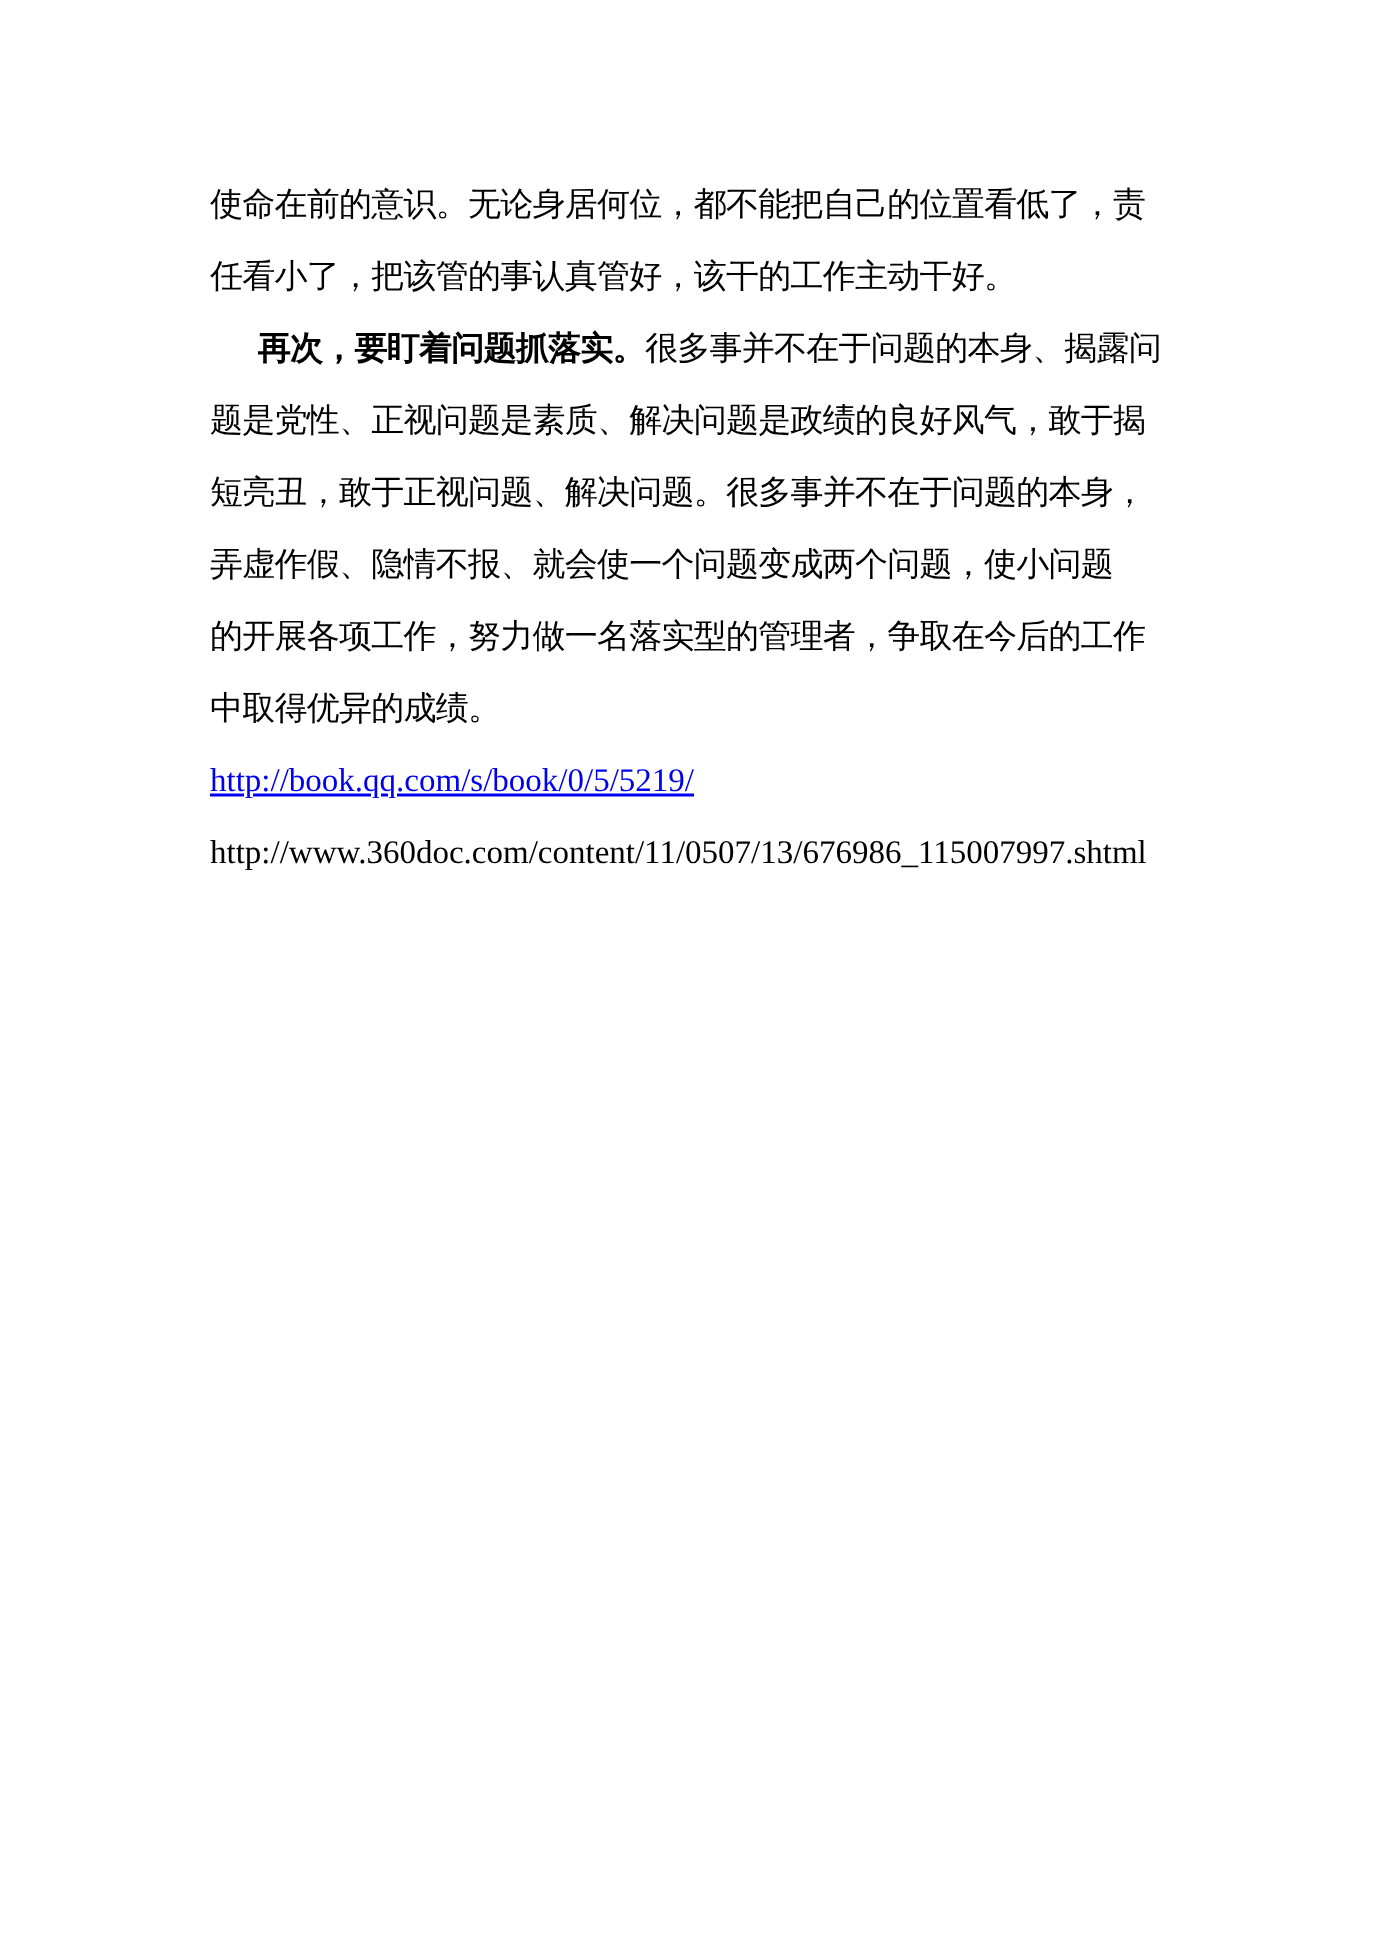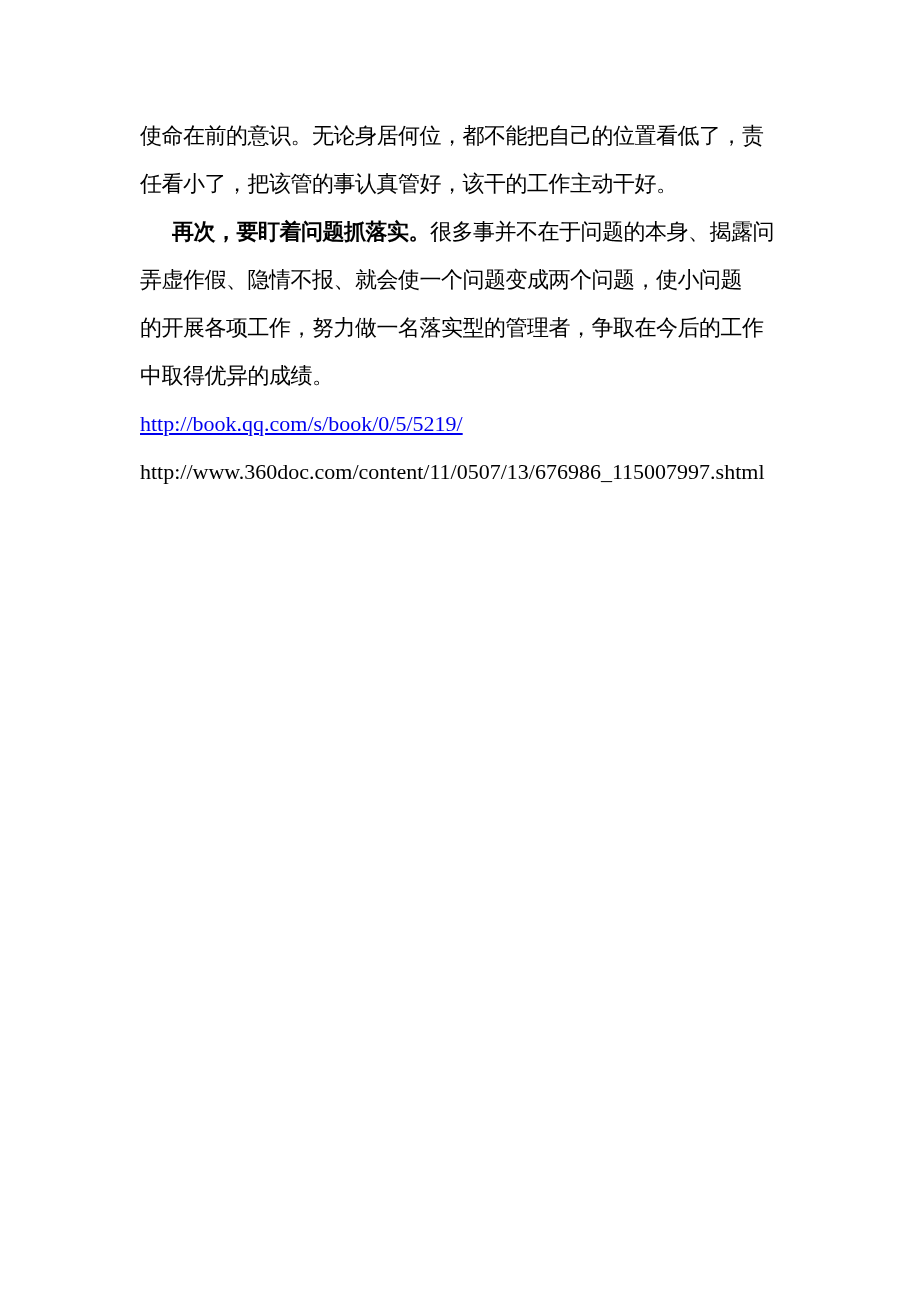--- a/index.html
+++ b/index.html
@@ -57,20 +57,22 @@
 
 <div class="page">
   <div class="content">
 
     <div class="line">使命在前的意识。无论身居何位，都不能把自己的位置看低了，责</div>
     <div class="line">任看小了，把该管的事认真管好，该干的工作主动干好。</div>
 
     <div class="line indent">
       <span class="lead-bold">再次，要盯着问题抓落实。</span><span>很多事并不在于问题的本身、揭露问</span>
     </div>
+    <div class="line">题是党性、正视问题是素质、解决问题是政绩的良好风气，敢于揭</div>
+    <div class="line">短亮丑，敢于正视问题、解决问题。很多事并不在于问题的本身，</div>
     <div class="line">弄虚作假、隐情不报、就会使一个问题变成两个问题，使小问题</div>
 
     <div class="line">的开展各项工作，努力做一名落实型的管理者，争取在今后的工作</div>
     <div class="line">中取得优异的成绩。</div>
 
     <div class="link-line">
       <a class="hyperlink" href="#">http://book.qq.com/s/book/0/5/5219/</a>
     </div>
     <div class="link-line">
       <span class="plain-url">http://www.360doc.com/content/11/0507/13/676986_115007997.shtml</span>

